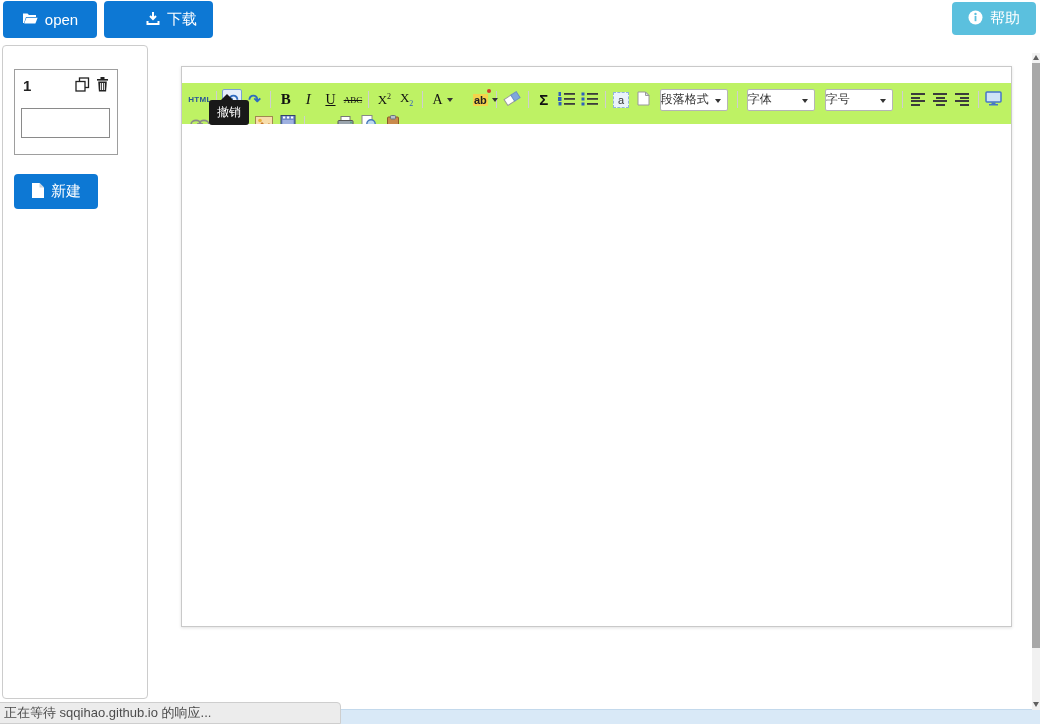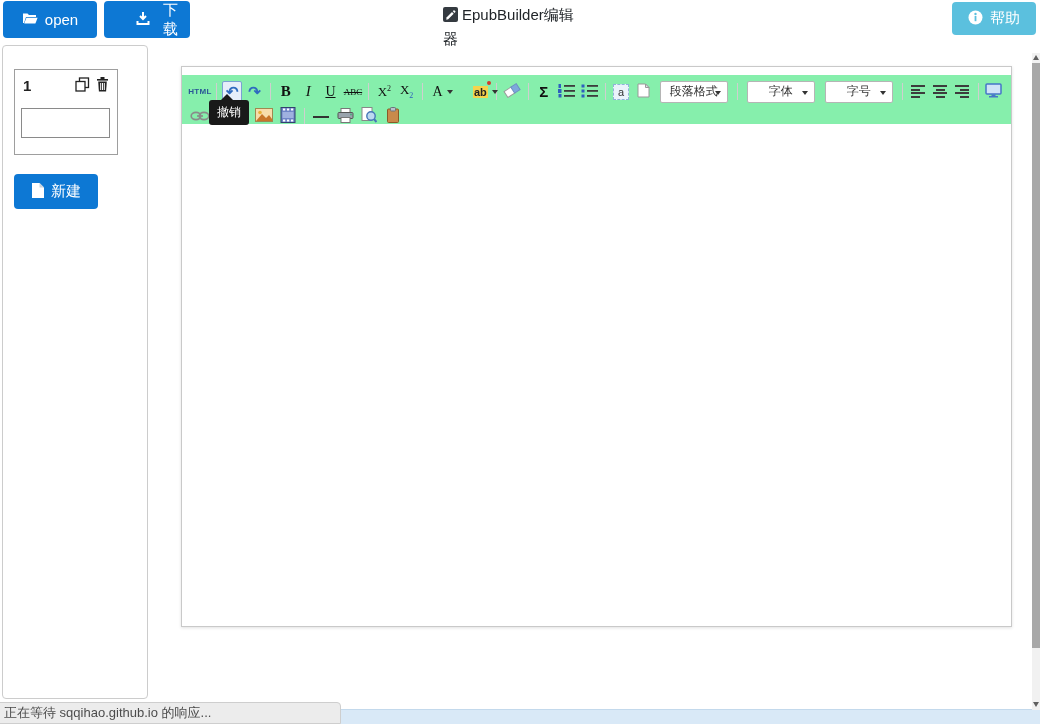--- a/index.html
+++ b/index.html
@@ -5,38 +5,38 @@
   html,body{margin:0;padding:0;background:#fff;}
   .page{position:relative;width:1040px;height:724px;background:#fff;overflow:hidden;
         font-family:"Liberation Sans",sans-serif;color:#212529;}
 
   
   .btn{display:flex;align-items:center;justify-content:center;gap:7px;border:none;cursor:pointer;
        border-radius:4px;color:#fff;font-size:15px;font-family:"Liberation Sans",sans-serif;}
   .btn-primary{background:#0d78d4;}
   .btn-info{background:#5bc0de;}
   #open-btn{position:absolute;left:3px;top:1px;width:94px;height:37px;}
-  #download-btn{position:absolute;left:104px;top:1px;width:86px;height:37px;padding-left:32px;}
+  #download-btn{position:absolute;left:104px;top:1px;width:109px;height:37px;padding-left:32px;}
   #help-btn{position:absolute;left:952px;top:2px;width:84px;height:33px;justify-content:center;}
   .app-title{position:absolute;left:443px;top:3px;width:142px;font-size:15px;line-height:24px;color:#212529;}
   .app-title svg{vertical-align:-2px;margin-right:4px;}
 
   
   .sidebar{position:absolute;left:2px;top:45px;width:146px;height:654px;background:#fff;
            border:1px solid #ccc;border-radius:4px;box-sizing:border-box;}
   .chapter-card{position:absolute;left:11px;top:23px;width:104px;height:86px;border:1px solid #9e9e9e;box-sizing:border-box;background:#fff;}
   .chapter-num{position:absolute;left:8px;top:7px;font-size:15px;font-weight:bold;color:#222;}
   .icon-btn{position:absolute;top:7px;width:17px;height:17px;display:flex;align-items:center;justify-content:center;cursor:pointer;background:none;border:none;padding:0;}
   .chapter-input{position:absolute;left:6px;top:38px;width:89px;height:30px;border:1px solid #8a8a8a;box-sizing:border-box;font-size:13px;padding:0 4px;}
   #new-btn{position:absolute;left:11px;top:128px;width:84px;height:35px;}
 
   
   .editor{position:absolute;left:181px;top:66px;width:831px;height:561px;background:#fff;
           border:1px solid #c9c9c9;box-sizing:border-box;box-shadow:0 1px 3px rgba(0,0,0,.12);}
-  .toolbar{position:absolute;left:0;top:8px;right:0;height:57px;background:#86efac;
+  .toolbar{position:absolute;left:0;top:16px;right:0;height:57px;background:#bef264;
            border-bottom:1px solid #d8d8d8;box-sizing:border-box;padding:4px 6px 0 6px;}
   .tb-row{display:flex;align-items:center;height:25px;}
   .tb{width:22px;height:22px;margin:0 1px;display:flex;align-items:center;justify-content:center;
       border:1px solid transparent;border-radius:2px;background:none;padding:0;cursor:pointer;position:relative;
       font-family:"Liberation Sans",sans-serif;}
   .tb.hover{background:#e6eefa;border-color:#7aa1d2;}
   .tb.wide{width:32px;}
   .sep{width:1px;height:17px;background:#cfcfcf;margin:0 4px;flex:0 0 1px;}
   .g-html{font-size:8px;font-weight:bold;color:#2b5797;letter-spacing:.3px;}
   .g-ur{font-size:15px;font-weight:bold;color:#2f6bbf;line-height:1;}
@@ -50,21 +50,21 @@
   .g-a{font-family:"Liberation Serif",serif;font-size:14px;color:#111;}
   .caret{width:0;height:0;border-left:3px solid transparent;border-right:3px solid transparent;
          border-top:4px solid #333;margin-left:4px;flex:0 0 auto;}
   .hilite-wrap{position:relative;display:inline-block;margin-left:20px;}
   .g-ab{font-size:11px;font-weight:bold;color:#222;background:#f5d34c;padding:0 1px;line-height:12px;display:inline-block;}
   .pen-dot{position:absolute;right:-3px;top:-3px;width:4px;height:4px;border-radius:50%;background:#d23c2a;}
   .g-sum{font-size:15px;font-weight:bold;color:#111;}
   .anchor-box{width:16px;height:16px;border:1px dashed #8fb4d8;background:#eaf3fb;box-sizing:border-box;
               display:flex;align-items:center;justify-content:center;font-size:11px;color:#333;}
   .tb-select{width:74px;height:22px;margin:12px 5px;background:#fff;border:1px solid #b5b5b5;border-radius:2px;
-             box-sizing:border-box;display:flex;align-items:center;justify-content:center;font-size:12px;color:#333;
+             box-sizing:border-box;display:flex;align-items:center;font-size:12px;color:#333;
              position:relative;cursor:pointer;}
   .tb-select .caret{position:absolute;right:6px;top:9px;margin:0;}
   .al{width:14px;height:13px;display:flex;flex-direction:column;justify-content:space-between;}
   .al i{height:2px;background:#3c3c3c;display:block;width:100%;}
   .al-left i:nth-child(even){width:9px;}
   .al-center i:nth-child(even){width:9px;margin:0 auto;}
   .al-right i:nth-child(even){width:9px;margin-left:auto;}
   .hr-glyph{width:16px;height:2px;background:#333;}
   .editor-content{position:absolute;left:0;top:57px;right:0;bottom:0;background:#fff;cursor:text;}
 
@@ -105,25 +105,20 @@
   <button class="btn btn-primary" id="download-btn">
     <span>
       <svg width="14" height="14" viewBox="0 0 14 14">
           <path d="M7 1 v6 M4 5 l3 3 3 -3" stroke="#fff" stroke-width="2" fill="none"></path>
           <path d="M1.5 10 v3 h11 v-3" stroke="#fff" stroke-width="2" fill="none"></path>
         </svg>
     </span>
     <span>下载</span>
   </button>
 
-  <div class="app-title"><span><svg width="15" height="15" viewBox="0 0 15 15">
-          <rect x="0" y="0" width="15" height="15" rx="2" fill="#343a40"></rect>
-          <path d="M3.5 10.5 L9 5 l1.7 1.7 L5.2 12.2 3.3 12.7 z" fill="#fff"></path>
-          <path d="M9.8 4.2 l1.2-1.2 1.7 1.7 -1.2 1.2 z" fill="#fff"></path>
-        </svg></span><span>EpubBuilder编辑器</span></div>
 
   <button class="btn btn-info" id="help-btn">
     <span>
       <svg width="15" height="15" viewBox="0 0 15 15">
           <circle cx="7.5" cy="7.5" r="7" fill="#fff"></circle>
           <circle cx="7.5" cy="4" r="1.2" fill="#5bc0de"></circle>
           <rect x="6.6" y="6" width="1.8" height="5.2" fill="#5bc0de"></rect>
         </svg>
     </span>
     <span>帮助</span>

